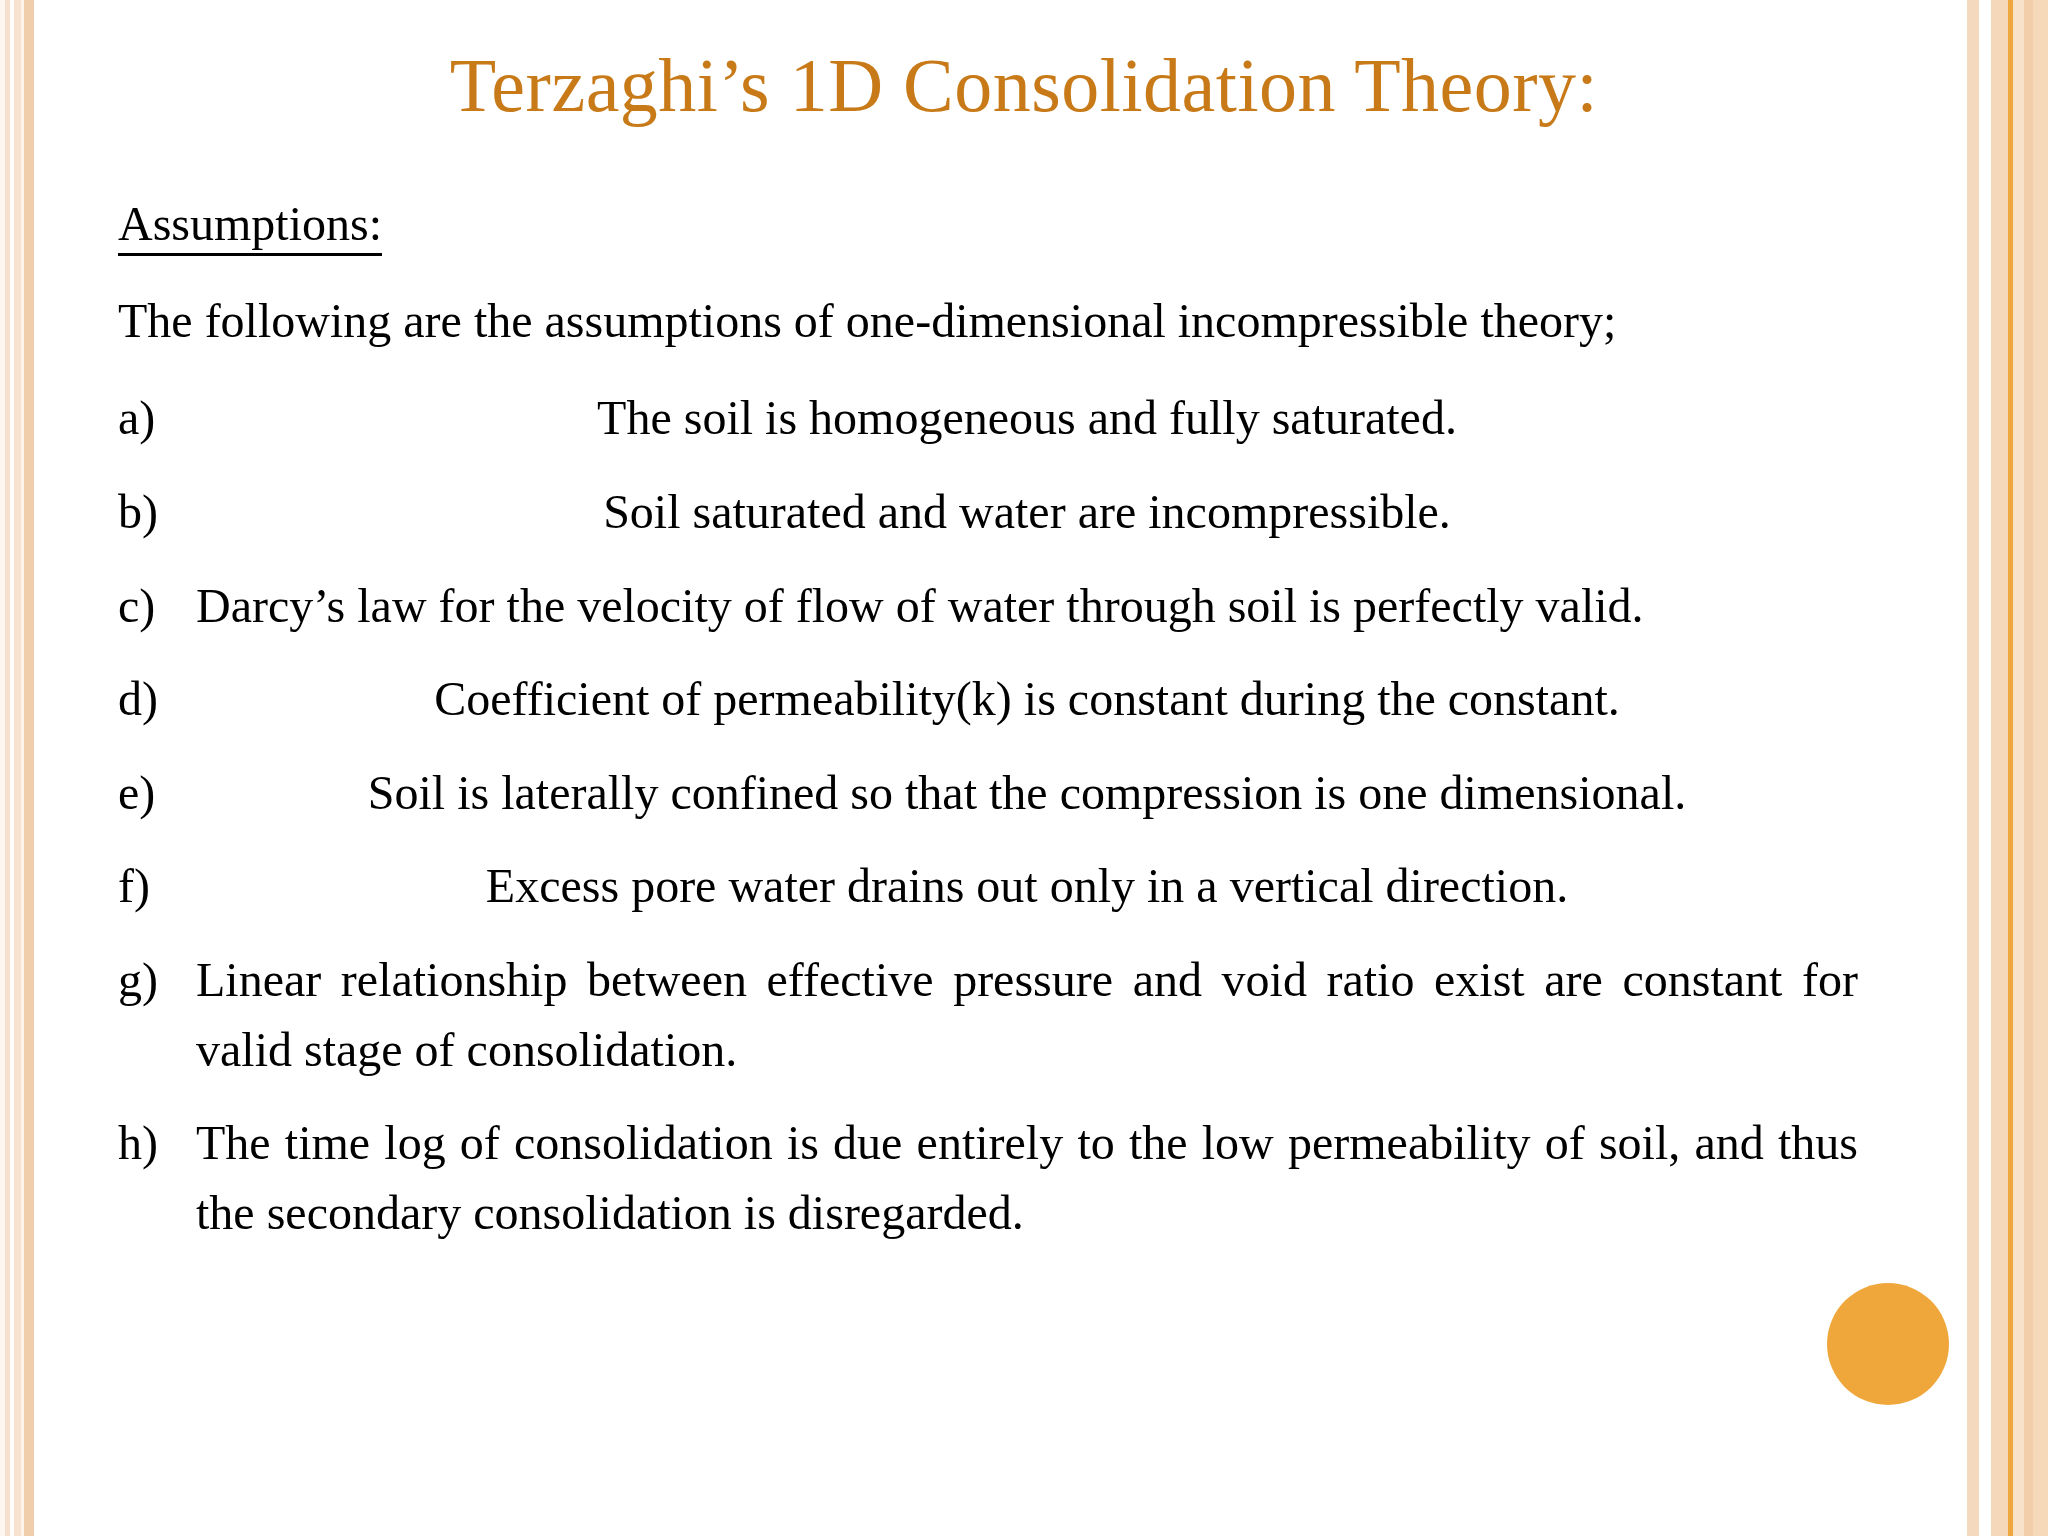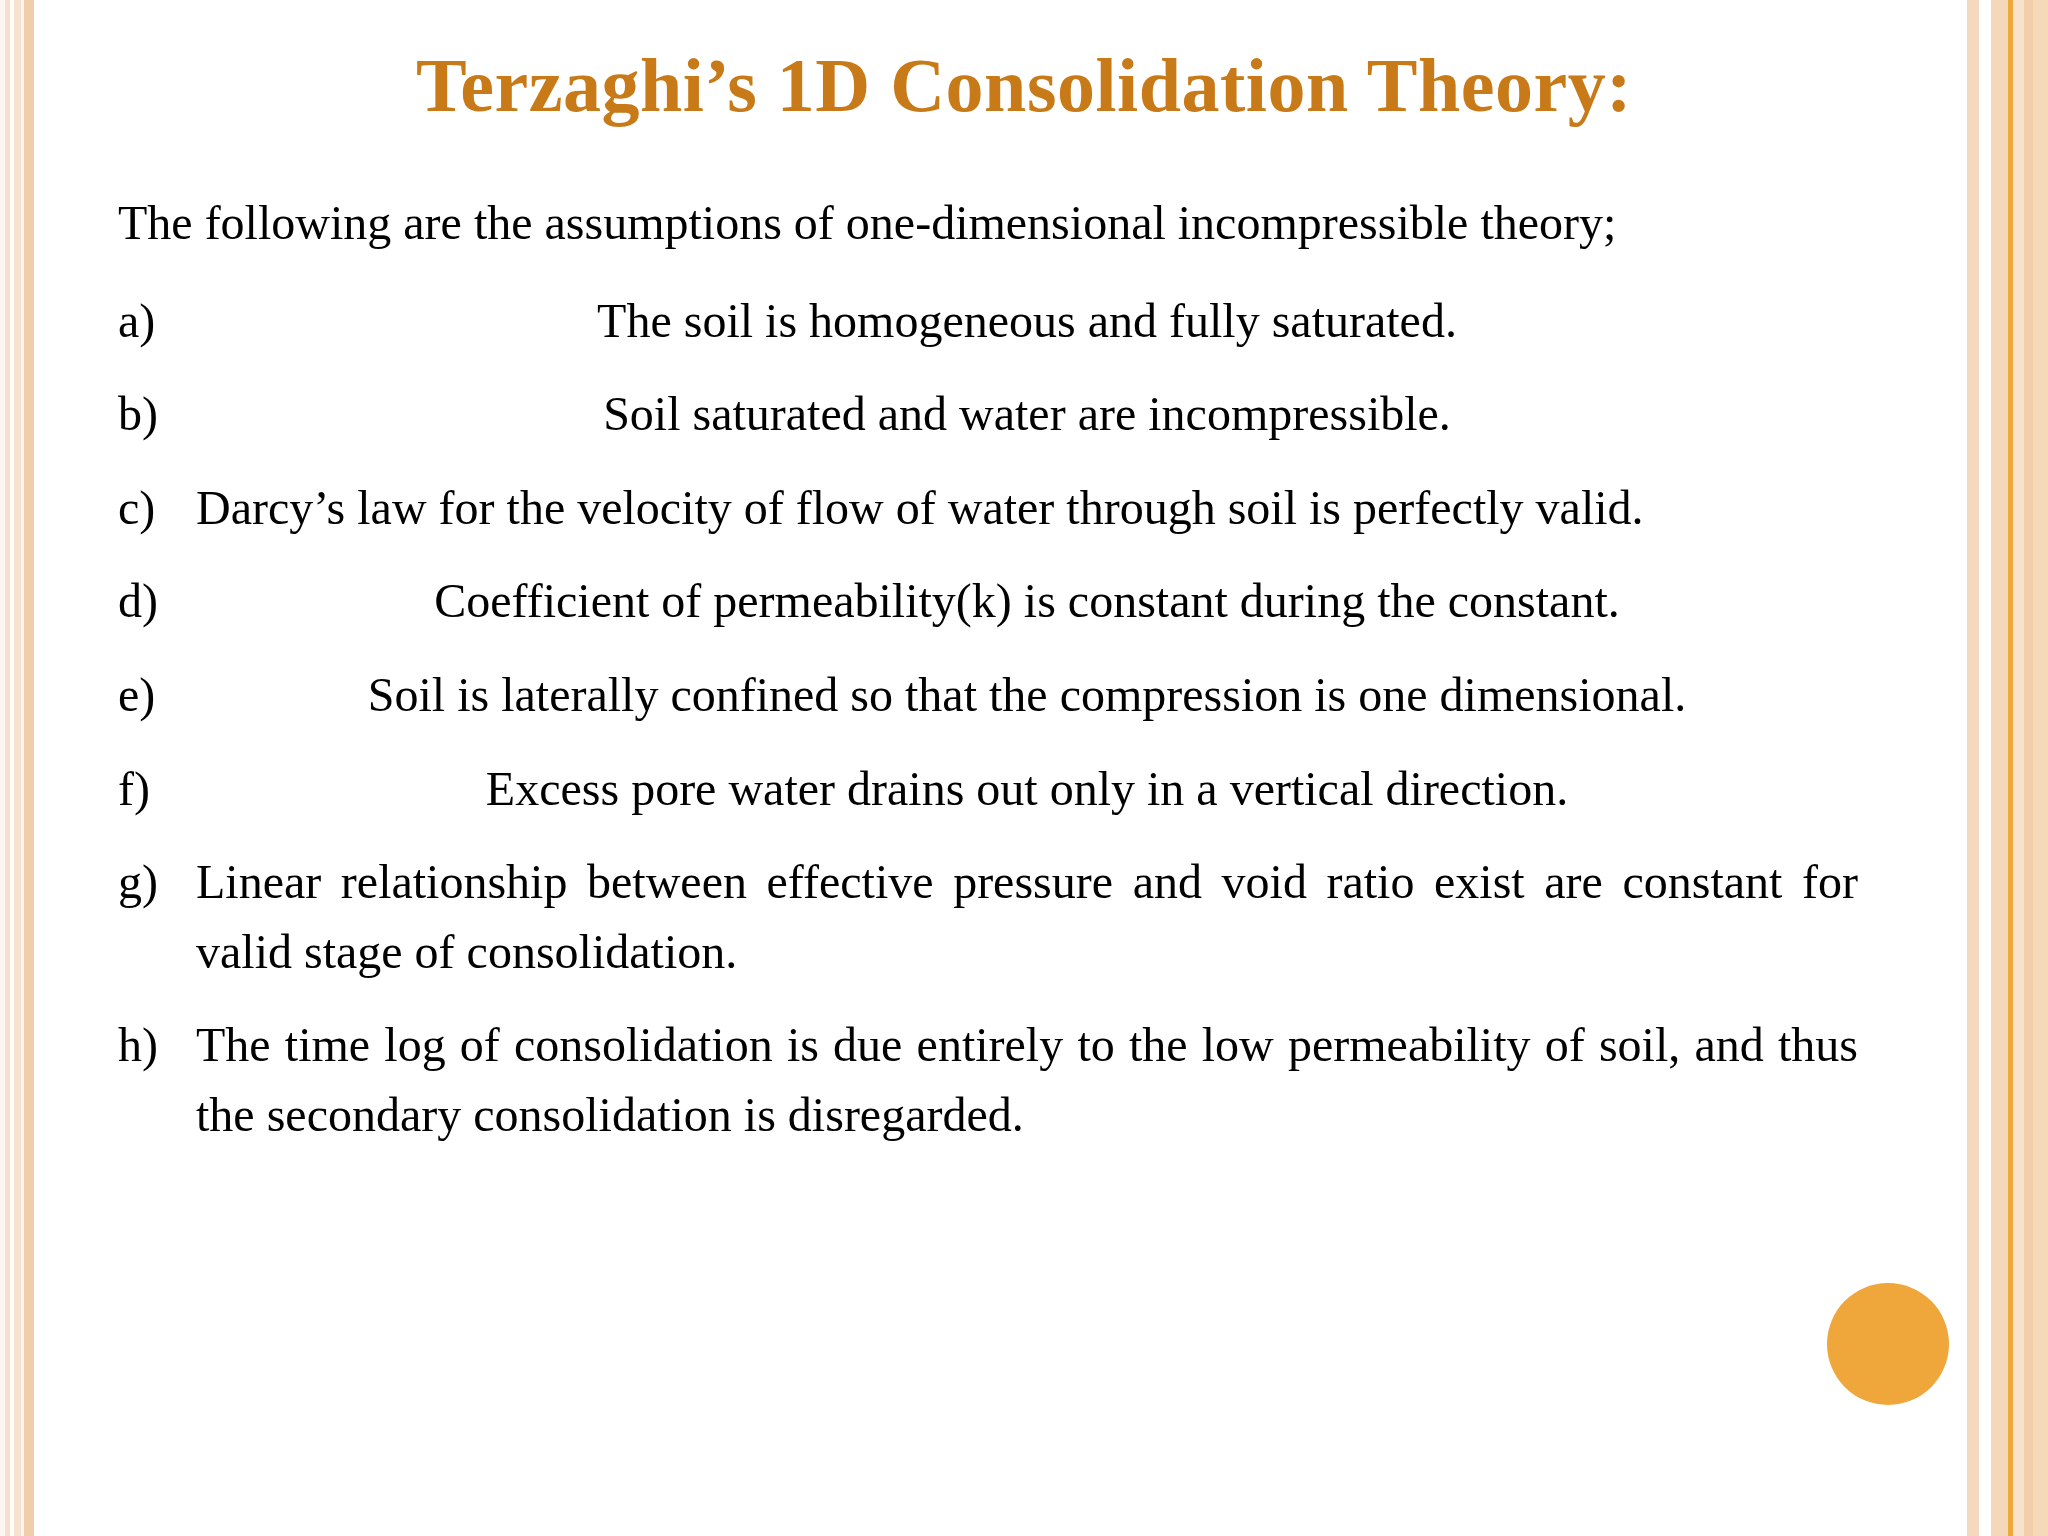--- a/index.html
+++ b/index.html
@@ -50,21 +50,21 @@
   .rb-h { left:80px; width:15px; background:#f6d9b8; }
 
   
   .title {
     position: absolute;
     left: 0; right: 0;
     top: 46px;
     text-align: center;
     color: #c87a18;
     font-size: 76px;
-    font-weight: bold;
+    font-weight: normal;
     letter-spacing: 0.5px;
     line-height: 1.05;
     white-space: nowrap;
     z-index: 2;
   }
 
   
   .content {
     position: absolute;
     left: 118px;
@@ -152,20 +152,23 @@
     <div class="rb rb-e"></div>
     <div class="rb rb-f"></div>
     <div class="rb rb-g"></div>
     <div class="rb rb-h"></div>
   </div>
 
   <div class="title">Terzaghi’s 1D Consolidation Theory:</div>
 
   <div class="content">
 
+    <div>
+      <span class="heading-underlined">Assumptions:</span>
+    </div>
 
     <div class="intro">The following are the assumptions of one-dimensional incompressible theory;</div>
 
     <div class="list">
 
       <div class="list-item">
         <span class="marker">a)</span>
         <span class="item-text nojustify">The soil is homogeneous and fully saturated.</span>
       </div>
 

